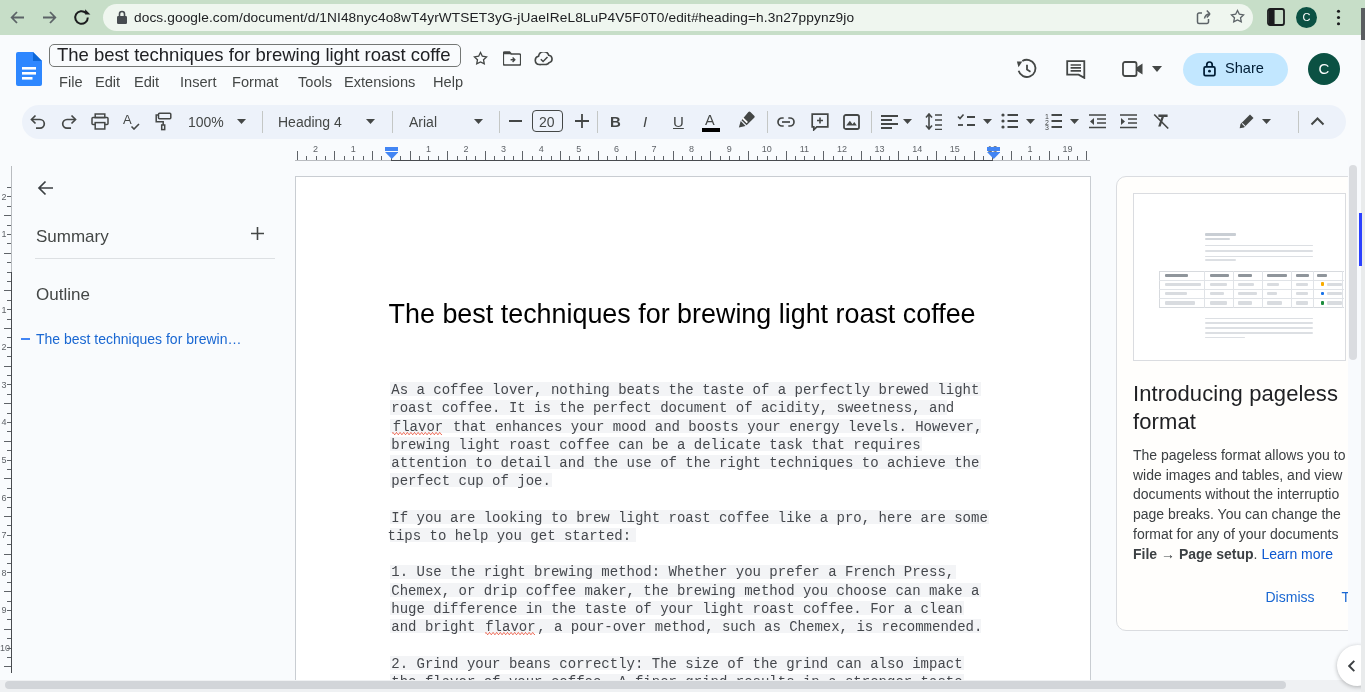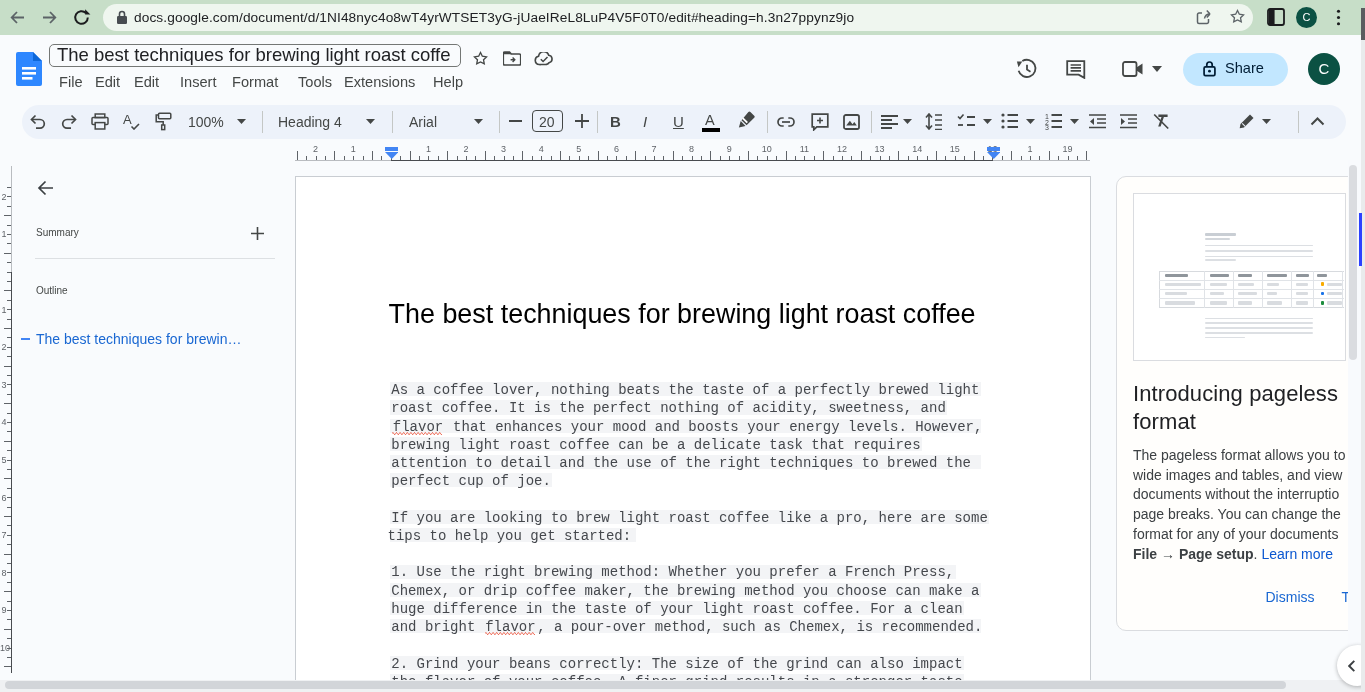--- a/index.html
+++ b/index.html
@@ -20,21 +20,21 @@
   .avatar{background:#0b5143;border-radius:50%;color:#fff;text-align:center;}
   
   #toolbar{left:22px;top:105px;width:1324px;height:34px;border-radius:17px;background:#edf2fa;}
   .tbtxt{font-size:14px;color:#444746;}
   .sep{width:1px;background:#c4c7c5;top:111px;height:22px;}
   #fsbox{left:531.5px;top:109.5px;width:29px;height:20px;border:1.5px solid #444746;border-radius:4px;}
   
   #ruler{left:0;top:142px;width:1365px;height:17px;}
   .rnum{font-size:9px;color:#5f6368;position:absolute;top:2px;}
   
-  .lp-label{font-size:10px;color:#444746;}
+  .lp-label{font-size:17px;color:#444746;}
   #outlink{left:36px;top:331px;font-size:14px;color:#1967d2;}
   
   #page{left:295px;top:176px;width:794px;height:516px;background:#fff;border:1px solid #c9cdd2;border-bottom:none;}
   #doctitle{left:388.6px;top:299.2px;font-size:26.9px;color:#000;line-height:31px;}
   .mono{font-family:"Liberation Mono",monospace;font-size:14px;color:#45484d;white-space:pre;}
   .bl{position:absolute;height:18.23px;line-height:18.23px;}
   .bl span{padding:0 1.5px;}
   .barbg{position:absolute;background:#f3f4f6;height:14.1px;}
   .sq{}
   
@@ -474,27 +474,27 @@
 <div class="abs" style="left:6.5px;top:647.5px;width:4.5px;height:1px;background:#5f6368"></div>
 <div class="abs" style="left:6.5px;top:656.9px;width:4.5px;height:1px;background:#5f6368"></div>
 <div class="abs" style="left:4px;top:666.3px;width:7px;height:1px;background:#5f6368"></div>
 
 <div class="abs" id="page"></div>
 <div class="abs" id="doctitle">The best techniques for brewing light roast coffee</div>
 <div id="body-text">
 <div class="barbg" style="left:389.8px;top:382.25px;width:591.0px"></div>
 <div class="bl mono" style="left:389.8px;top:381.05px"><span>As a coffee lover, nothing beats the taste of a perfectly brewed light</span></div>
 <div class="barbg" style="left:389.8px;top:400.48px;width:557.4px"></div>
-<div class="bl mono" style="left:389.8px;top:399.28px"><span>roast coffee. It is the perfect nothing of acidity, sweetness, and</span></div>
+<div class="bl mono" style="left:389.8px;top:399.28px"><span>roast coffee. It is the perfect document of acidity, sweetness, and</span></div>
 <div class="barbg" style="left:389.8px;top:418.71px;width:591.0px"></div>
 <div class="bl mono" style="left:389.8px;top:417.51px"><span><span class="sq">flavor</span> that enhances your mood and boosts your energy levels. However,</span></div>
 <div class="barbg" style="left:389.8px;top:436.94px;width:532.2px"></div>
 <div class="bl mono" style="left:389.8px;top:435.74px"><span>brewing light roast coffee can be a delicate task that requires</span></div>
 <div class="barbg" style="left:389.8px;top:455.17px;width:591.0px"></div>
-<div class="bl mono" style="left:389.8px;top:453.97px"><span>attention to detail and the use of the right techniques to brewed the</span></div>
+<div class="bl mono" style="left:389.8px;top:453.97px"><span>attention to detail and the use of the right techniques to achieve the</span></div>
 <div class="barbg" style="left:389.8px;top:473.40px;width:162.6px"></div>
 <div class="bl mono" style="left:389.8px;top:472.20px"><span>perfect cup of joe.</span></div>
 <div class="barbg" style="left:389.8px;top:509.86px;width:599.4px"></div>
 <div class="bl mono" style="left:389.8px;top:508.66px"><span>If you are looking to brew light roast coffee like a pro, here are some</span></div>
 <div class="barbg" style="left:389.8px;top:528.09px;width:246.6px"></div>
 <div class="bl mono" style="left:386px;top:526.89px"><span>tips to help you get started:</span></div>
 <div class="barbg" style="left:389.8px;top:564.55px;width:565.8px"></div>
 <div class="bl mono" style="left:389.8px;top:563.35px"><span>1. Use the right brewing method: Whether you prefer a French Press,</span></div>
 <div class="barbg" style="left:389.8px;top:582.78px;width:591.0px"></div>
 <div class="bl mono" style="left:389.8px;top:581.58px"><span>Chemex, or drip coffee maker, the brewing method you choose can make a</span></div>

